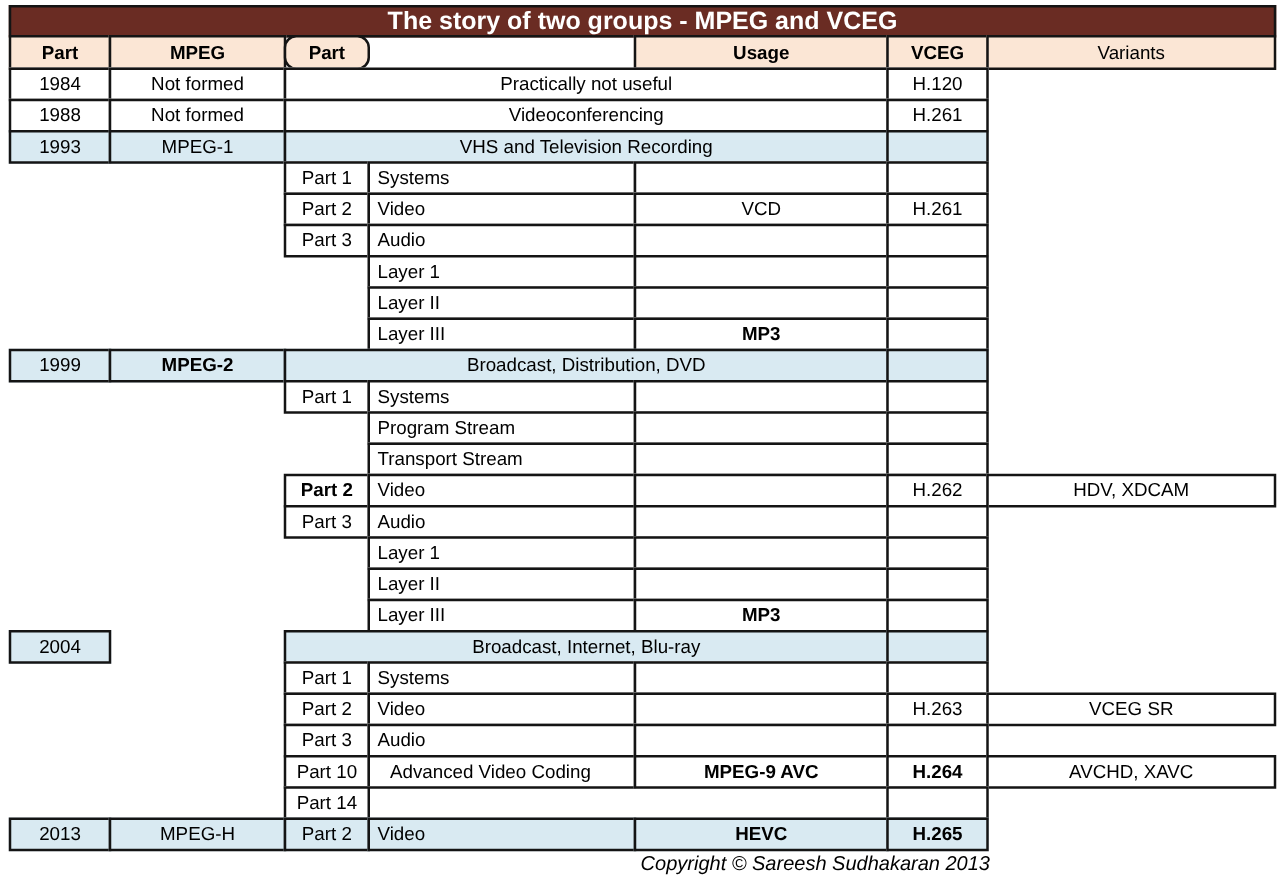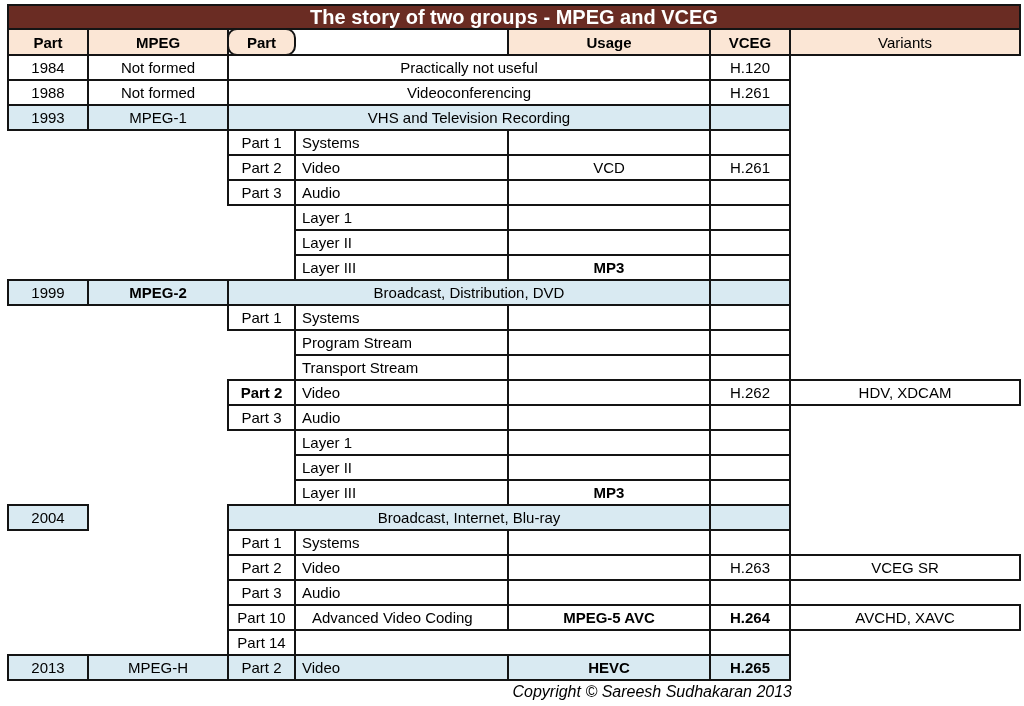--- a/index.html
+++ b/index.html
@@ -128,21 +128,21 @@
     <div class="cell left" style="grid-area: 23 / 4 / auto / span 1;">Video</div>
     <div class="cell" style="grid-area: 23 / 5 / auto / span 1;"></div>
     <div class="cell" style="grid-area: 23 / 6 / auto / span 1;">H.263</div>
     <div class="cell" style="grid-area: 23 / 7 / auto / span 1;">VCEG SR</div>
     <div class="cell" style="grid-area: 24 / 3 / auto / span 1;">Part 3</div>
     <div class="cell left" style="grid-area: 24 / 4 / auto / span 1;">Audio</div>
     <div class="cell" style="grid-area: 24 / 5 / auto / span 1;"></div>
     <div class="cell" style="grid-area: 24 / 6 / auto / span 1;"></div>
     <div class="cell" style="grid-area: 25 / 3 / auto / span 1;">Part 10</div>
     <div class="cell left" style="grid-area: 25 / 4 / auto / span 1; padding-left: 16px;">Advanced Video Coding</div>
-    <div class="cell bold" style="grid-area: 25 / 5 / auto / span 1;">MPEG-5 AVC</div>
+    <div class="cell bold" style="grid-area: 25 / 5 / auto / span 1;">MPEG-9 AVC</div>
     <div class="cell bold" style="grid-area: 25 / 6 / auto / span 1;">H.264</div>
     <div class="cell" style="grid-area: 25 / 7 / auto / span 1;">AVCHD, XAVC</div>
     <div class="cell" style="grid-area: 26 / 3 / auto / span 1;">Part 14</div>
     <div class="cell left" style="grid-area: 26 / 4 / auto / span 1; margin-top: 34px;">MP4 Container</div>
     <div class="cell" style="grid-area: 26 / 6 / auto / span 1;"></div>
     <div class="cell blue" style="grid-area: 27 / 1 / auto / span 1;">2013</div>
     <div class="cell blue" style="grid-area: 27 / 2 / auto / span 1;">MPEG-H</div>
     <div class="cell blue" style="grid-area: 27 / 3 / auto / span 1;">Part 2</div>
     <div class="cell left blue" style="grid-area: 27 / 4 / auto / span 1;">Video</div>
     <div class="cell bold blue" style="grid-area: 27 / 5 / auto / span 1;">HEVC</div>

